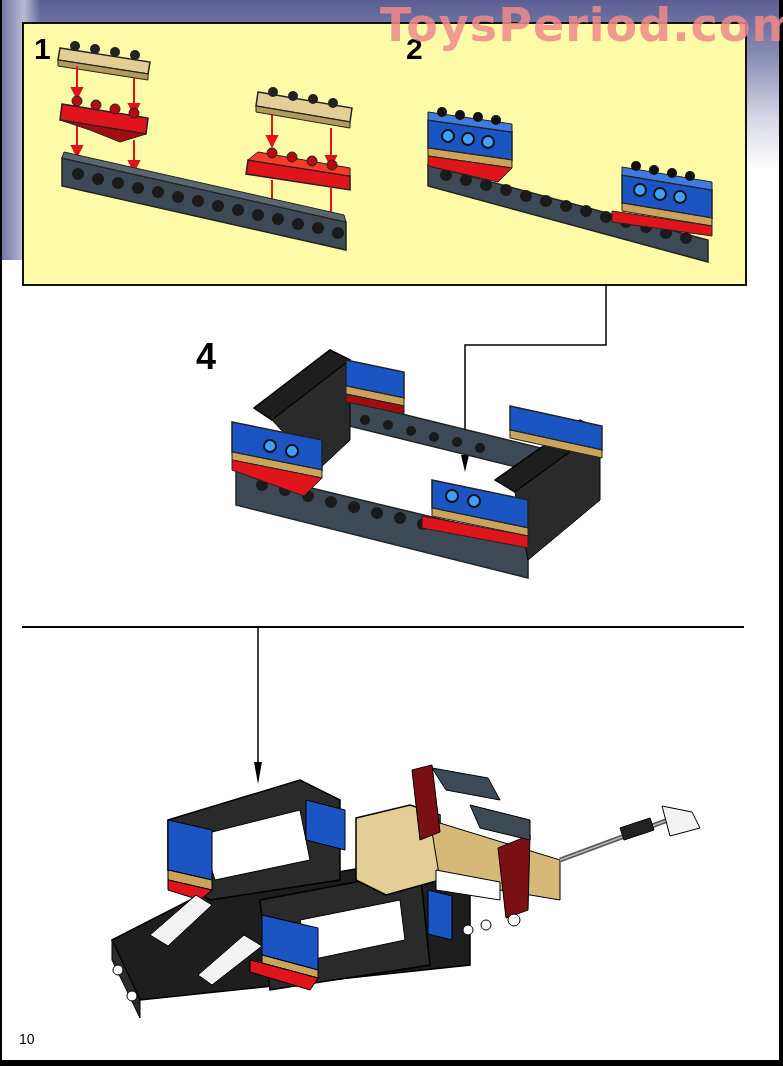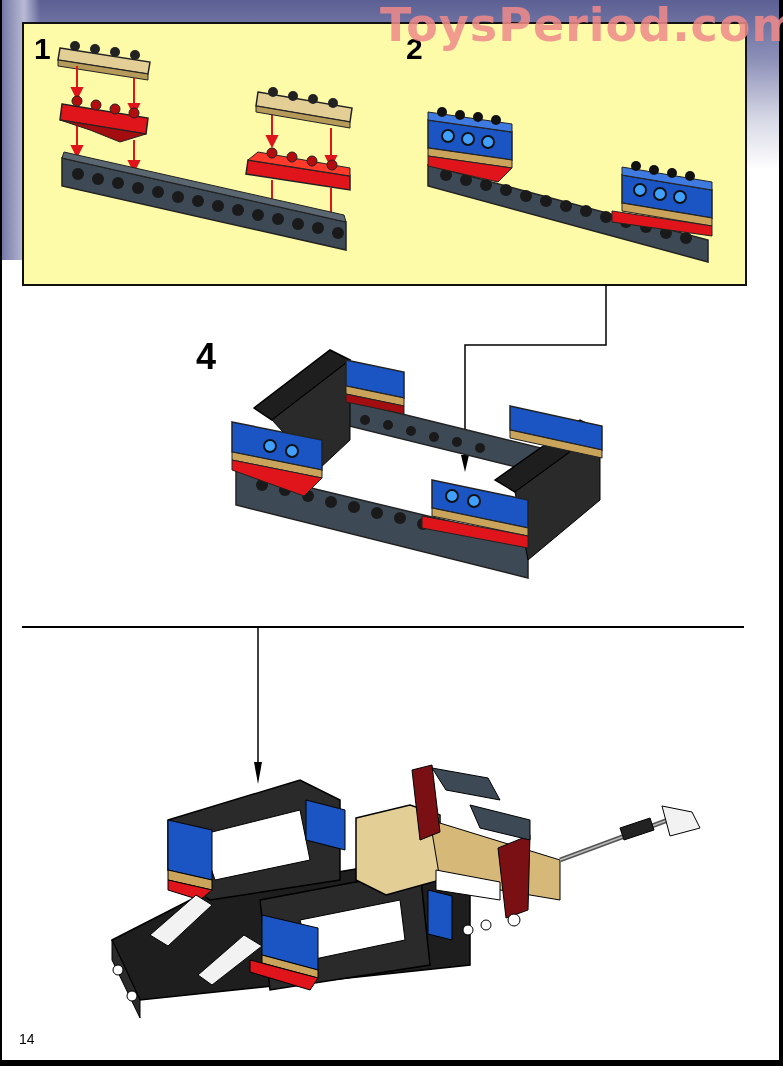--- a/index.html
+++ b/index.html
@@ -265,14 +265,14 @@
 
     <circle cx="468" cy="930" r="5" fill="#fff" stroke="#000"></circle>
     <circle cx="486" cy="925" r="5" fill="#fff" stroke="#000"></circle>
     <circle cx="514" cy="920" r="6" fill="#fff" stroke="#000"></circle>
     <circle cx="118" cy="970" r="5" fill="#fff" stroke="#000"></circle>
     <circle cx="132" cy="996" r="5" fill="#fff" stroke="#000"></circle>
   </svg>
 
   <div class="watermark">ToysPeriod.com</div>
 
-  <div class="page-number">14</div>
+  <div class="page-number">10</div>
 </div>
 
 </body></html>

